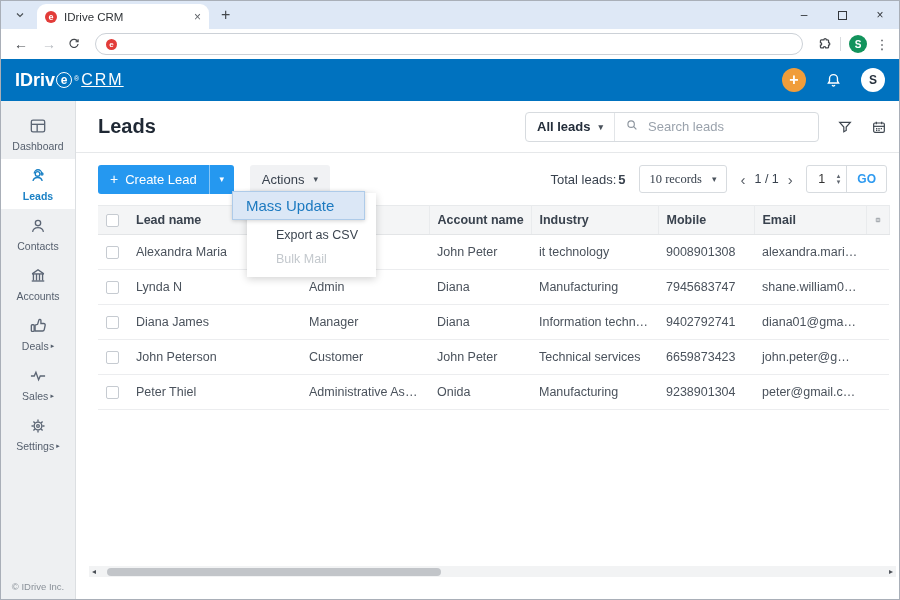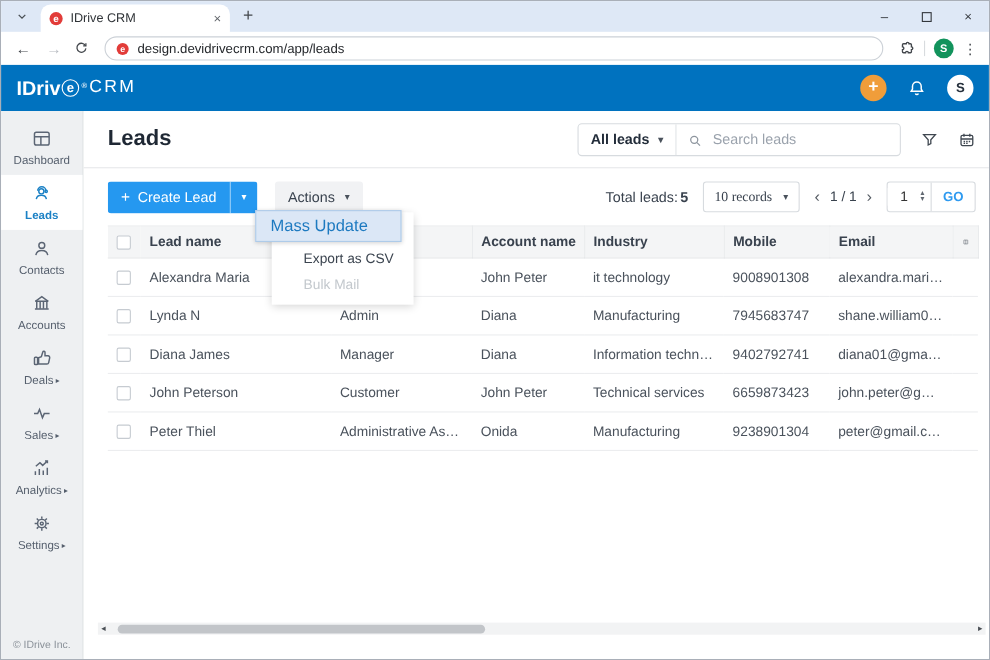--- a/index.html
+++ b/index.html
@@ -28,21 +28,21 @@
   .ext-icon { display: flex; color: #43474c; }
   .tb-divider { width: 1px; height: 14px; background: #d8dbde; }
   .profile-avatar { width: 18px; height: 18px; border-radius: 50%; background: #12935c; color: #fff; font-size: 10px; font-weight: bold; display: flex; align-items: center; justify-content: center; }
   .kebab { font-size: 13px; color: #43474c; width: 14px; text-align: center; }
 
   
   .app-header { flex: 0 0 42px; background: #0072bf; display: flex; align-items: center; padding: 0 14px; }
   .logo { display: flex; align-items: center; color: #fff; font-size: 18px; font-weight: bold; }
   .logo-e { width: 16px; height: 16px; border: 1.7px solid #fff; border-radius: 50%; display: inline-flex; align-items: center; justify-content: center; font-size: 12px; margin-left: 1px; }
   .logo-reg { font-size: 7px; align-self: flex-start; margin: 5px 2px 0 2px; font-weight: normal; }
-  .logo-product { font-weight: 400; letter-spacing: 2px; font-size: 16px; }
+  .logo-product { font-weight: 400; letter-spacing: 2px; font-size: 16px; text-decoration: underline; }
   .header-right { margin-left: auto; display: flex; align-items: center; gap: 18px; }
   .add-btn { width: 24px; height: 24px; border-radius: 50%; background: #f09d3a; color: #fff; font-size: 16px; font-weight: bold; display: flex; align-items: center; justify-content: center; }
   .bell { display: flex; color: #fff; }
   .user-avatar { width: 24px; height: 24px; border-radius: 50%; background: #fff; color: #27313d; font-size: 12px; font-weight: bold; display: flex; align-items: center; justify-content: center; }
 
   
   .workspace { flex: 1; display: flex; min-height: 0; }
   .sidebar { flex: 0 0 75px; background: #eef0f2; border-right: 1px solid #dcdfe2; display: flex; flex-direction: column; padding-top: 8px; position: relative; }
   .nav-item { height: 50px; display: flex; flex-direction: column; align-items: center; justify-content: center; gap: 4px; color: #5b6574; cursor: pointer; }
   .nav-label { font-size: 10.5px; color: #555f6d; display: flex; align-items: center; gap: 2px; }
@@ -52,21 +52,21 @@
   .sidebar-footer { position: absolute; bottom: 7px; width: 100%; text-align: center; font-size: 9.5px; color: #8a9199; }
 
   .main { flex: 1; position: relative; background: #fff; min-width: 0; }
 
   .page-header { height: 52px; border-bottom: 1px solid #e6e8ea; display: flex; align-items: center; padding: 0 12px 0 22px; }
   .page-title { font-size: 20px; font-weight: bold; color: #1f2834; }
   .header-tools { margin-left: auto; display: flex; align-items: center; gap: 18px; }
   .filter-search { display: flex; align-items: center; height: 30px; border: 1px solid #d7dbdf; border-radius: 4px; width: 294px; background: #fff; }
   .list-filter { display: flex; align-items: center; gap: 8px; padding: 0 11px; font-size: 13px; font-weight: 600; color: #232d3a; height: 100%; border-right: 1px solid #e2e5e8; }
   .caret { font-size: 9px; color: #4a525c; }
-  .search-box { display: flex; align-items: flex-end; gap: 7px; padding: 0 10px; flex: 1; color: #8d959e; }
+  .search-box { display: flex; align-items: flex-start; gap: 7px; padding: 0 10px; flex: 1; color: #8d959e; }
   .search-input { border: none; outline: none; font-size: 13px; color: #333; flex: 1; width: 100%; font-family: inherit; background: transparent; }
   .search-input::placeholder { color: #9aa2ac; }
   .tool-icon { display: flex; color: #3f4750; }
 
   .action-bar { height: 52px; display: flex; align-items: center; padding: 0 12px 0 22px; }
   .create-split { display: flex; height: 29px; border-radius: 3px; overflow: hidden; }
   .create-main { background: #2598f0; color: #fff; font-size: 13px; display: flex; align-items: center; gap: 7px; padding: 0 12px; }
   .plus-glyph { font-size: 14px; }
   .create-caret { background: #2598f0; width: 25px; display: flex; align-items: center; justify-content: center; border-left: 1px solid rgba(255,255,255,.45); color: #fff; }
   .create-caret .caret { color: #fff; }
@@ -138,21 +138,20 @@
     <span class="nav-glyph">←</span>
     <span class="nav-glyph fwd">→</span>
     <span class="reload-icon">
       <svg width="14" height="14" viewBox="0 0 24 24" fill="none" stroke="currentColor" stroke-width="2">
           <path d="M18.4 8A7 7 0 1 0 19 12"></path>
           <path d="M19 4v4.2h-4.2"></path>
         </svg>
     </span>
     <div class="addr">
       <span class="favicon addr-favicon">e</span>
-      <span class="addr-url">design.devidrivecrm.com/app/leads</span>
     </div>
     <span class="ext-icon">
       <svg width="15" height="15" viewBox="0 0 24 24" fill="none" stroke="currentColor" stroke-width="2">
           <path d="M9 4.5h2a2 2 0 1 1 4 0h2a1.5 1.5 0 0 1 1.5 1.5v3a2 2 0 1 1 0 4v3a1.5 1.5 0 0 1-1.5 1.5h-3a2 2 0 1 0-4 0h-3A1.5 1.5 0 0 1 5.5 16v-3a2 2 0 1 0 0-4V6A1.5 1.5 0 0 1 7 4.5z"></path>
         </svg>
     </span>
     <span class="tb-divider"></span>
     <span class="profile-avatar">S</span>
     <span class="kebab">⋮</span>
   </div>
@@ -221,34 +220,20 @@
             <span>Deals</span>
             <span class="nav-arrow">▸</span>
           </span>
       </div>
       <div class="nav-item">
         <svg width="20" height="20" viewBox="0 0 24 24" fill="none" stroke="currentColor" stroke-width="1.6">
             <path d="M3.5 12h4l2-4.5 3.2 9 2-4.5h5.8"></path>
           </svg>
         <span class="nav-label">
             <span>Sales</span>
-            <span class="nav-arrow">▸</span>
-          </span>
-      </div>
-      <div class="nav-item">
-        <svg width="20" height="20" viewBox="0 0 24 24" fill="none" stroke="currentColor" stroke-width="1.6">
-            <path d="M5 19v-4"></path>
-            <path d="M9.3 19v-6.5"></path>
-            <path d="M13.6 19v-5"></path>
-            <path d="M18 19v-8"></path>
-            <path d="M5.5 9.5L10 5.5l3 3 4.8-4.5"></path>
-            <path d="M15.5 3.6h2.6v2.6"></path>
-          </svg>
-        <span class="nav-label">
-            <span>Analytics</span>
             <span class="nav-arrow">▸</span>
           </span>
       </div>
       <div class="nav-item">
         <svg width="20" height="20" viewBox="0 0 24 24" fill="none" stroke="currentColor" stroke-width="1.6">
             <circle cx="12" cy="12" r="4.6"></circle>
             <circle cx="12" cy="12" r="1.6"></circle>
             <path d="M17.2 12h2.6M6.8 12H4.2M12 6.8V4.2M12 17.2v2.6M15.7 8.3l1.8-1.8M8.3 15.7l-1.8 1.8M15.7 15.7l1.8 1.8M8.3 8.3L6.5 6.5"></path>
           </svg>
         <span class="nav-label">

